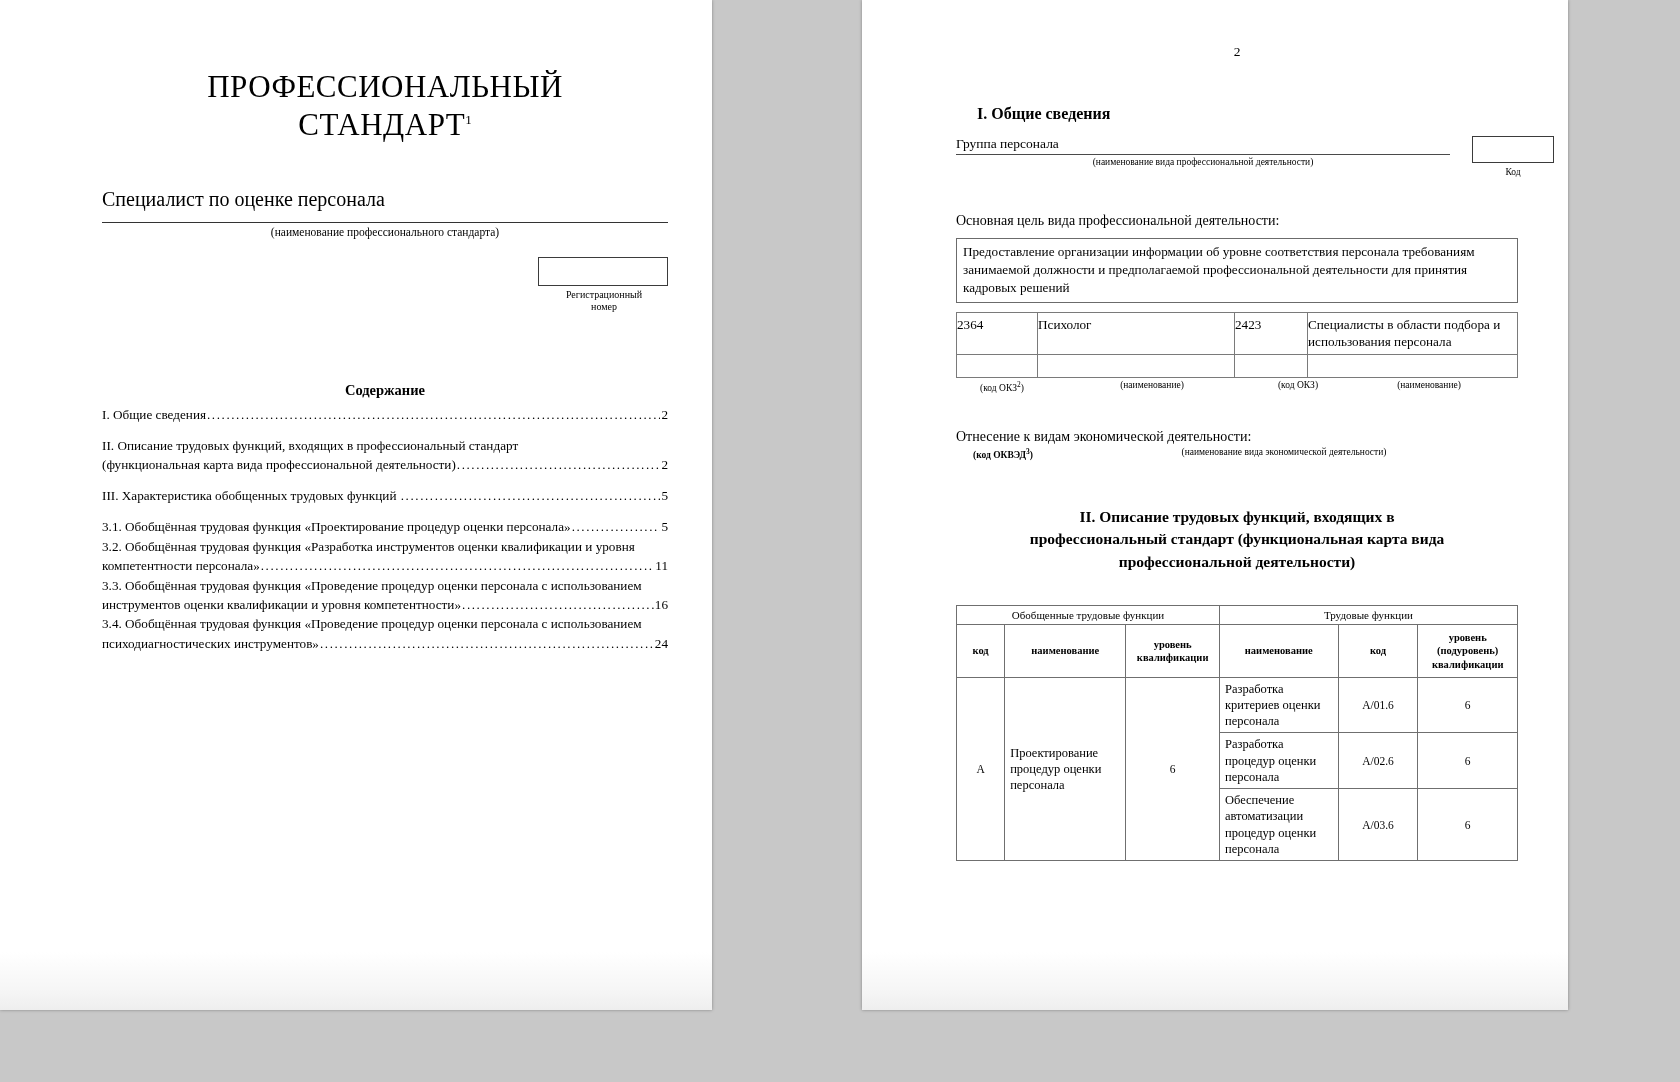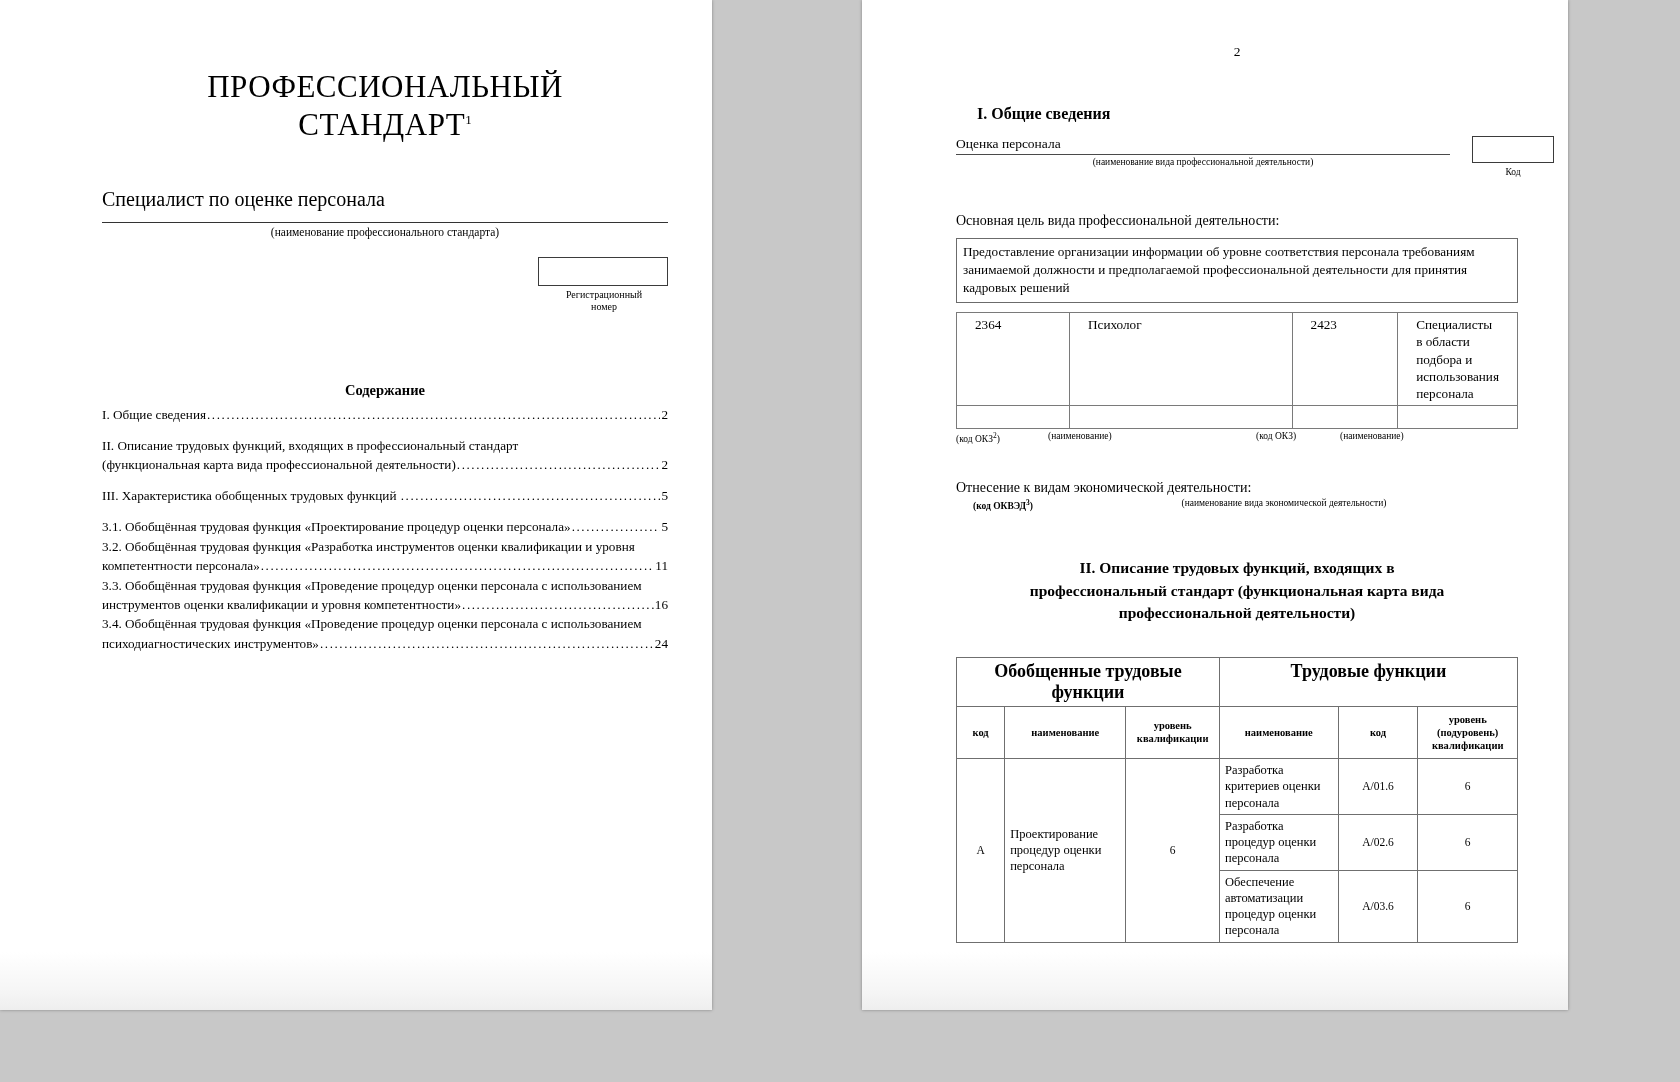--- a/index.html
+++ b/index.html
@@ -154,36 +154,36 @@
   }
 
   table.gtbl {
     border-collapse: collapse;
     width: 100%;
     margin-top: 9px;
     font-size: 13.2px;
   }
   table.gtbl td {
     border: 1px solid #7a7a7a;
-    padding: 3px 18px;
+    padding: 3px 0;
     vertical-align: top;
     line-height: 1.3;
     height: 16px;
   }
   .c1 { width: 80px; }
   .c2 { width: 196px; }
   .c3 { width: 72px; }
   .c4 { width: auto; }
 
   .cap-row {
     display: flex;
     font-size: 9.5px;
     margin-top: 2px;
   }
-  .cap-row > div { }
+  .cap-row > div { text-align: center; }
   .cap-a { width: 92px; }
   .cap-b { width: 208px; }
   .cap-c { width: 84px; }
   .cap-d { flex: 1; }
   sup.ft { font-size: 7.5px; vertical-align: super; }
 
   table.etbl { border-collapse: collapse; width: 100%; margin-top: 9px; font-size: 13.2px; }
   table.etbl td {
     border: 1px solid #7a7a7a;
     padding: 3px 6px;
@@ -212,22 +212,22 @@
     font-size: 11.5px;
   }
   table.ftbl td, table.ftbl th {
     border: 1px solid #6f6f6f;
     padding: 3px 5px;
     vertical-align: top;
     font-weight: normal;
   }
   table.ftbl th.grp {
     text-align: center;
-    font-size: 18px;
-    font-weight: bold;
+    font-size: 11px;
+    font-weight: normal;
     padding: 3px 4px;
   }
   table.ftbl th.sub {
     text-align: center;
     font-size: 10.5px;
     font-weight: bold;
     vertical-align: middle;
     padding: 6px 3px;
     line-height: 1.25;
   }
@@ -339,21 +339,21 @@
 
   <div class="page" id="page-right">
     <div class="r-inner">
 
       <div class="pagenum">2</div>
 
       <div class="h1-sec">I. Общие сведения</div>
 
       <div class="field-row">
         <div class="field-underline-col">
-          <div class="field-value">Оценка персонала</div>
+          <div class="field-value">Группа персонала</div>
           <div class="field-rule"></div>
           <div class="field-cap">(наименование вида профессиональной деятельности)</div>
         </div>
         <div class="code-col">
           <div class="code-box"></div>
           <div class="code-cap">Код</div>
         </div>
       </div>
 
       <div class="blk-label">Основная цель вида профессиональной деятельности:</div>

